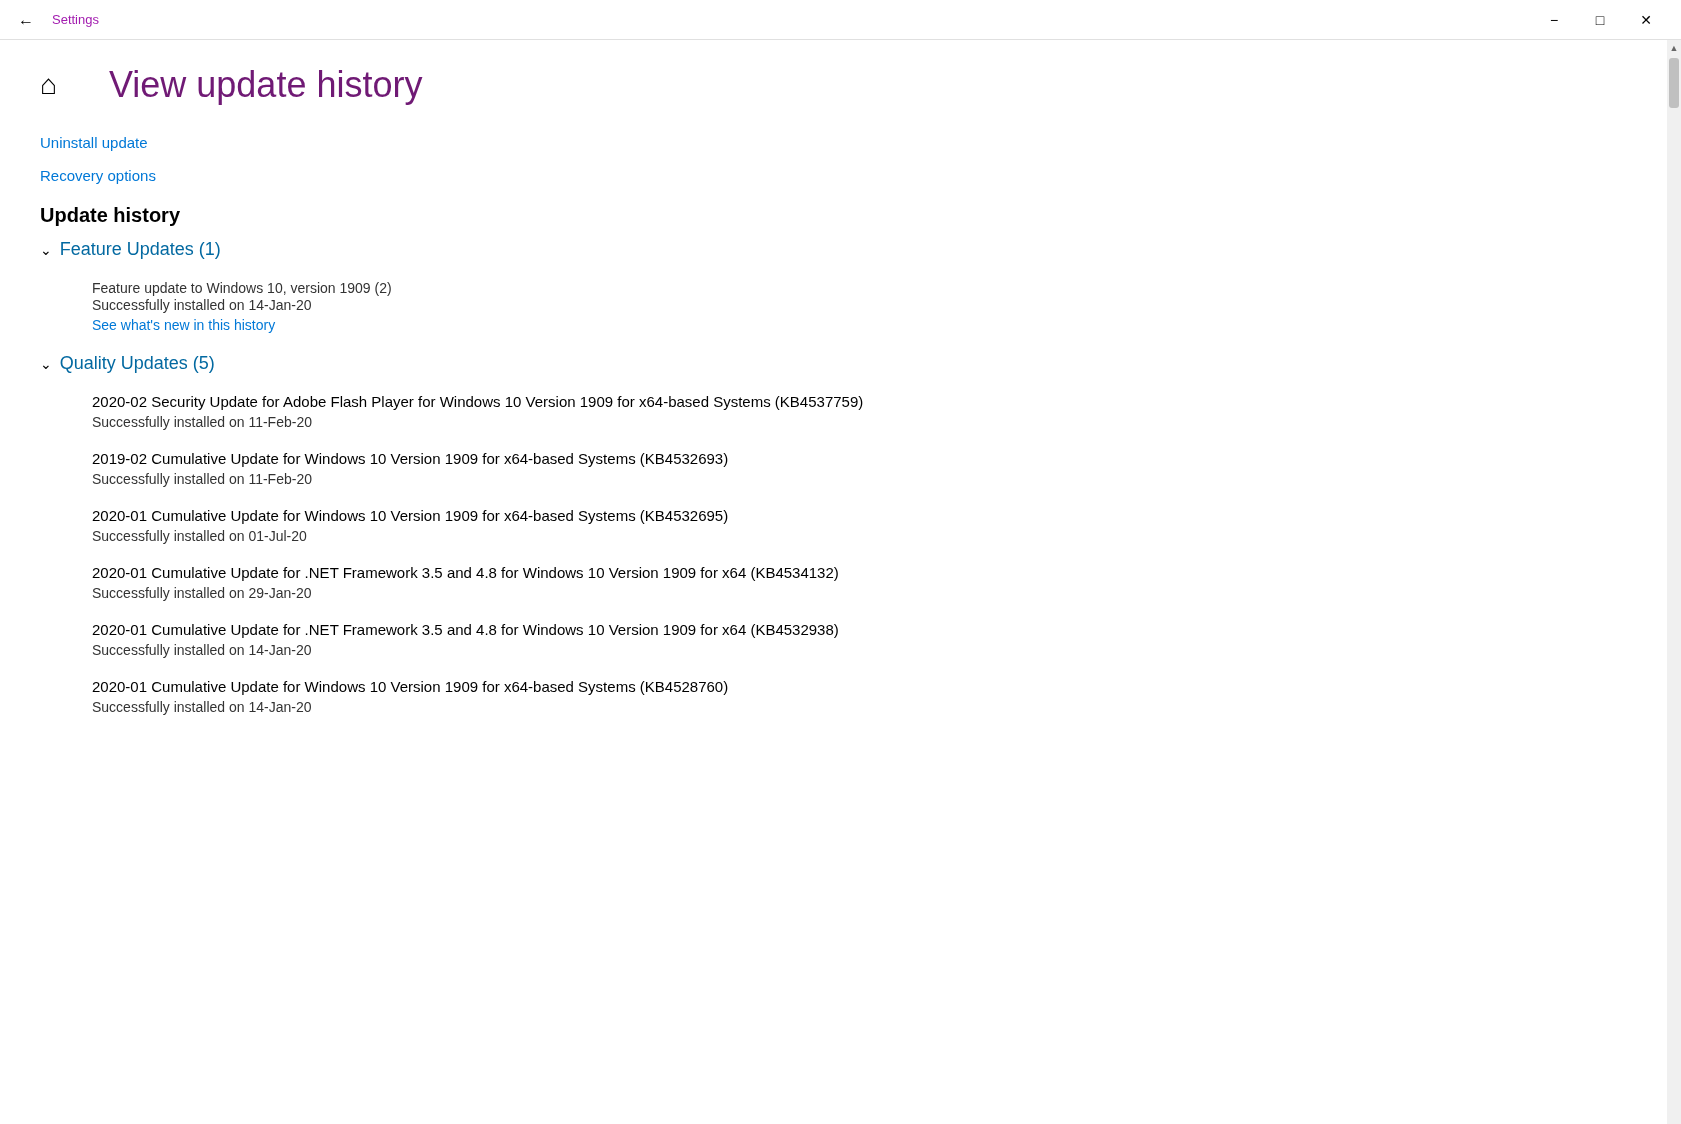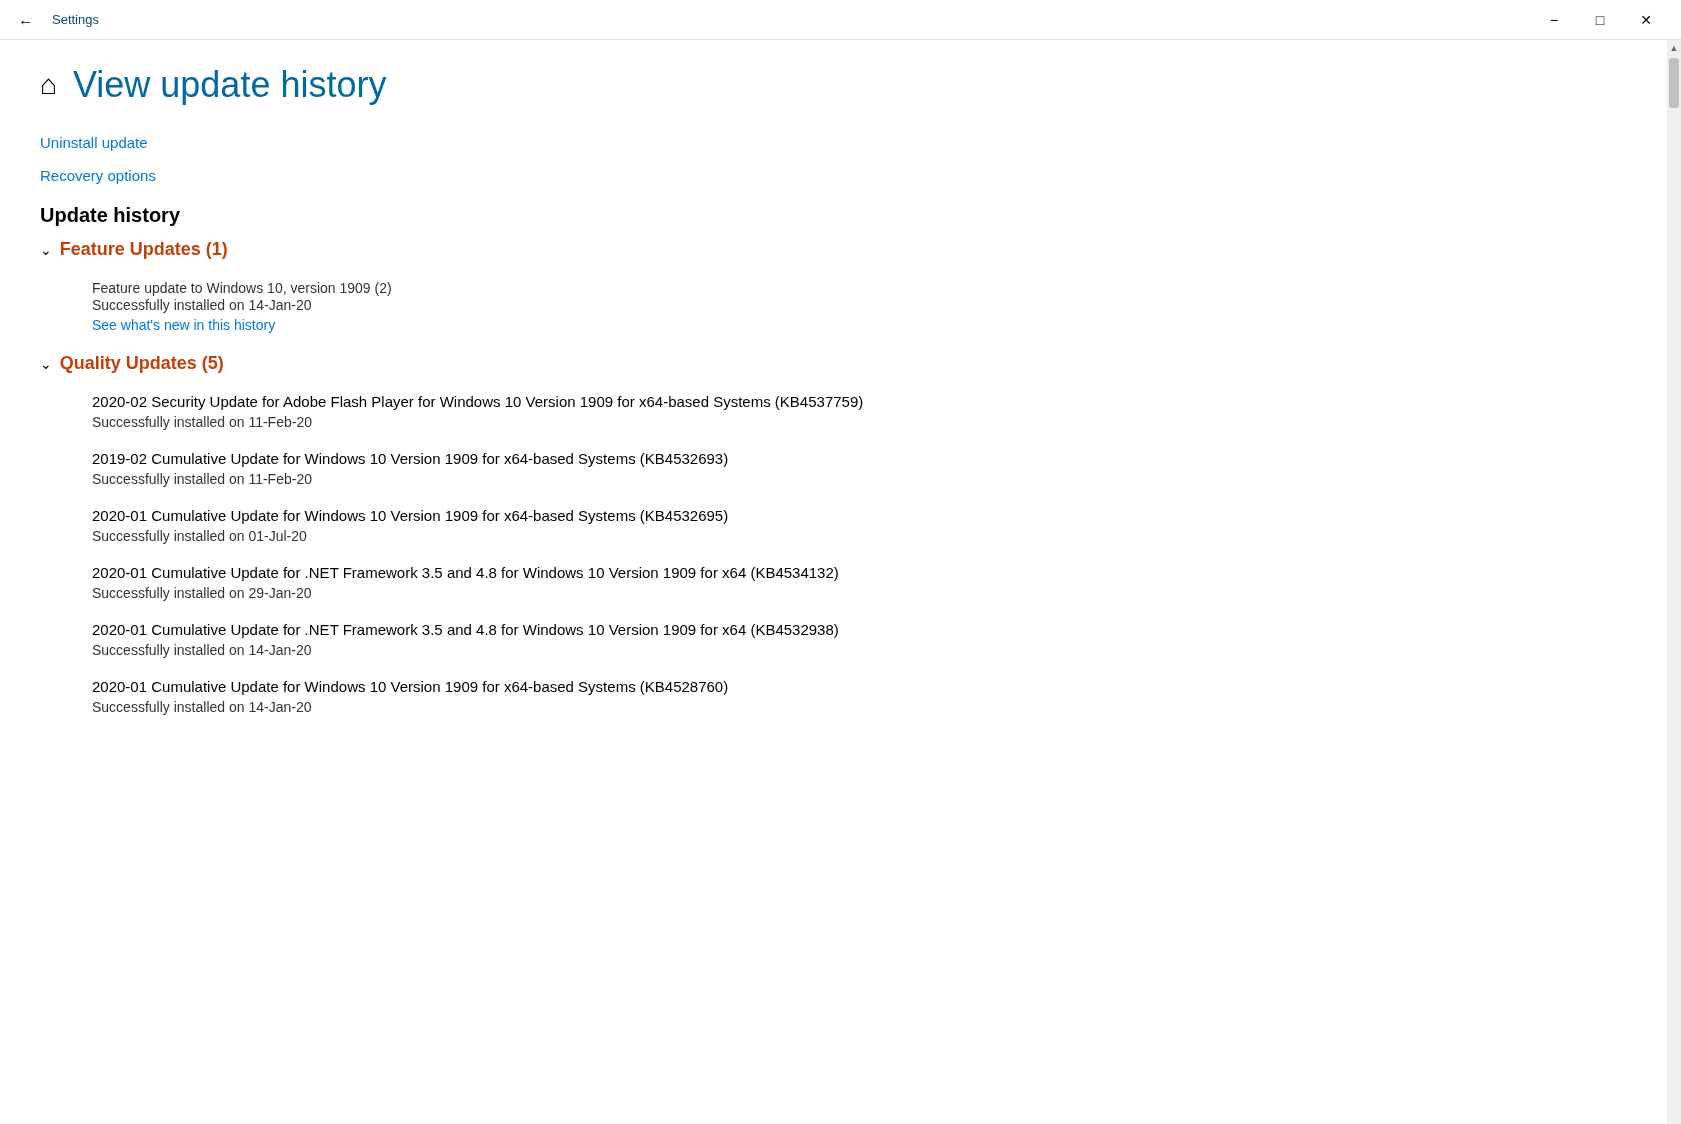--- a/index.html
+++ b/index.html
@@ -23,21 +23,21 @@
       background: #fff;
       border-bottom: 1px solid #e0e0e0;
     }
     .titlebar-left {
       display: flex;
       align-items: center;
       gap: 12px;
     }
     .titlebar-title {
       font-size: 13px;
-      color: #0c4a6e;
+      color: #a21caf;
       text-align: right;
     }
     .titlebar-controls {
       display: flex;
       align-items: center;
     }
     .titlebar-btn {
       width: 46px;
       height: 40px;
       display: flex;
@@ -83,21 +83,22 @@
       gap: 16px;
       margin-bottom: 28px;
     }
     .home-icon {
       font-size: 28px;
       color: #000;
     }
     .page-title {
       font-size: 36px;
       font-weight: 300;
-      color: #0369a1;
+      color: #701a75;
+      margin-left: 36px;
     }
 
     
     .nav-link {
       display: block;
       color: #0078d7;
       font-size: 15px;
       text-decoration: none;
       margin-bottom: 16px;
       cursor: pointer;
@@ -119,22 +120,22 @@
       gap: 8px;
       margin-bottom: 10px;
       margin-top: 8px;
     }
     .chevron {
       font-size: 14px;
       color: #000;
     }
     .category-label {
       font-size: 18px;
-      font-weight: 700;
-      color: #c2410c;
+      font-weight: 400;
+      color: #0369a1;
     }
 
     
     .update-item {
       margin-left: 52px;
       margin-bottom: 20px;
       margin-top: 19px;
     }
     .update-title {
       color: #000000;

